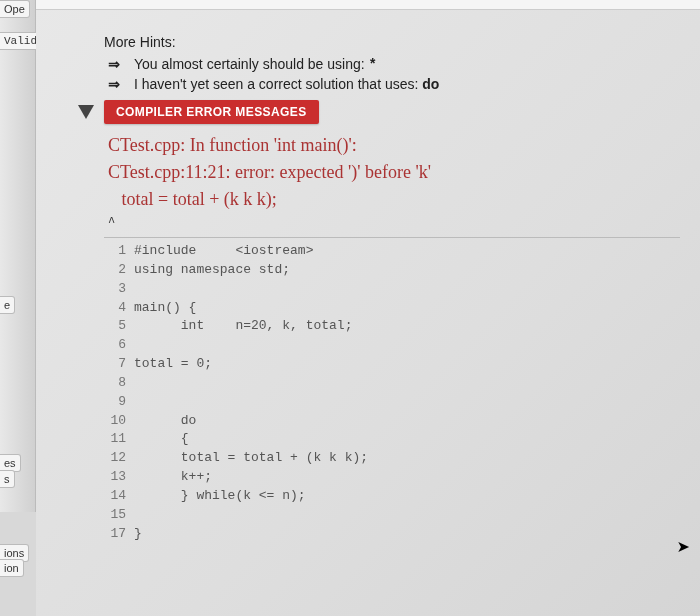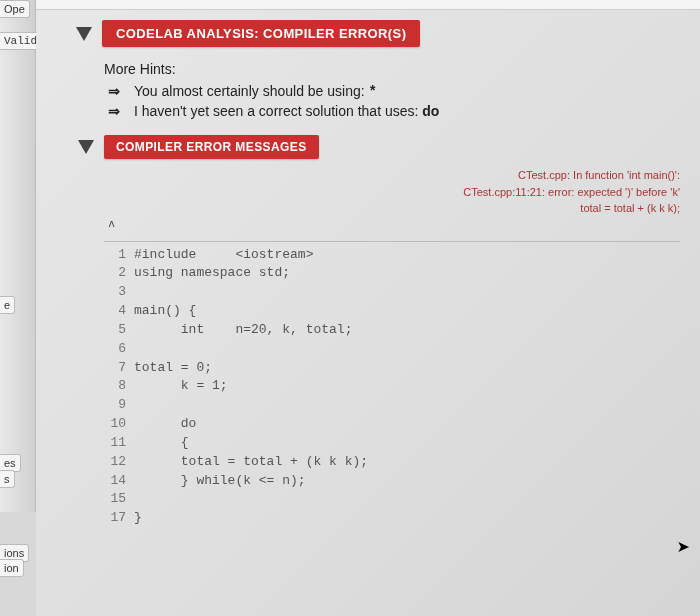--- a/index.html
+++ b/index.html
@@ -88,31 +88,30 @@
     width: 16px;
     text-align: right;
   }
   .hint-text { flex: 1; }
   .hint-text b { font-weight: bold; }
   .hint-text .mono { font-family: "Courier New", monospace; font-weight: bold; }
   .compiler-sub {
     display: flex;
     align-items: center;
     gap: 10px;
-    margin: 16px 0 8px -26px;
+    margin: 8px 0 8px -26px;
   }
   .compiler-sub .red-badge { font-size: 12px; padding: 5px 12px; }
   .error-msgs {
-    font-family: Liberation Sans, sans-serif;
-    font-size: 11px;
+    font-family: Liberation Serif, serif;
+    font-size: 18px;
     color: #a33;
     line-height: 1.5;
     white-space: pre;
     margin: 6px 0 4px 4px;
-    text-align: right;
   }
   .caret-line {
     font-family: "Courier New", monospace;
     font-size: 12px;
     color: #333;
     line-height: 1;
     margin-left: 4px;
   }
   .code-block {
     border-top: 1px solid #bbb;
@@ -153,24 +152,20 @@
     <div class="left-tab" style="top: 454px;">es</div>
     <div class="left-tab" style="top: 470px;">s</div>
     <div class="left-tab" style="top: 544px;">ions</div>
     <div class="left-tab" style="top: 559px;">ion</div>
   </div>
 
 <div class="content">
   <div class="top-bar"></div>
 
   <div class="main">
-    <div class="section-header">
-      <div class="tri-down"></div>
-      <div class="red-badge">CODELAB ANALYSIS: COMPILER ERROR(S)</div>
-    </div>
 
     <div class="indented">
       <div class="hints-title">More Hints:</div>
       <div id="hints-list">
           <div class="hint-row">
             <span class="hint-arrow">⇒</span>
             <span class="hint-text">You almost certainly should be using: <span class="mono">*</span></span>
           </div>
           <div class="hint-row">
             <span class="hint-arrow">⇒</span>
@@ -212,37 +207,40 @@
           <div class="code-row">
             <span class="lineno">6</span>
             <span class="codetxt"></span>
           </div>
           <div class="code-row">
             <span class="lineno">7</span>
             <span class="codetxt">total = 0;</span>
           </div>
           <div class="code-row">
             <span class="lineno">8</span>
-            <span class="codetxt">      k = 1;</span>
           </div>
           <div class="code-row">
             <span class="lineno">9</span>
             <span class="codetxt"></span>
           </div>
           <div class="code-row">
             <span class="lineno">10</span>
             <span class="codetxt">      do</span>
           </div>
           <div class="code-row">
             <span class="lineno">11</span>
             <span class="codetxt">      {</span>
           </div>
           <div class="code-row">
             <span class="lineno">12</span>
             <span class="codetxt">      total = total + (k k k);</span>
+          </div>
+          <div class="code-row">
+            <span class="lineno">13</span>
+            <span class="codetxt">      k++;</span>
           </div>
           <div class="code-row">
             <span class="lineno">14</span>
             <span class="codetxt">      } while(k &lt;= n);</span>
           </div>
           <div class="code-row">
             <span class="lineno">15</span>
             <span class="codetxt"></span>
           </div>
           <div class="code-row">

